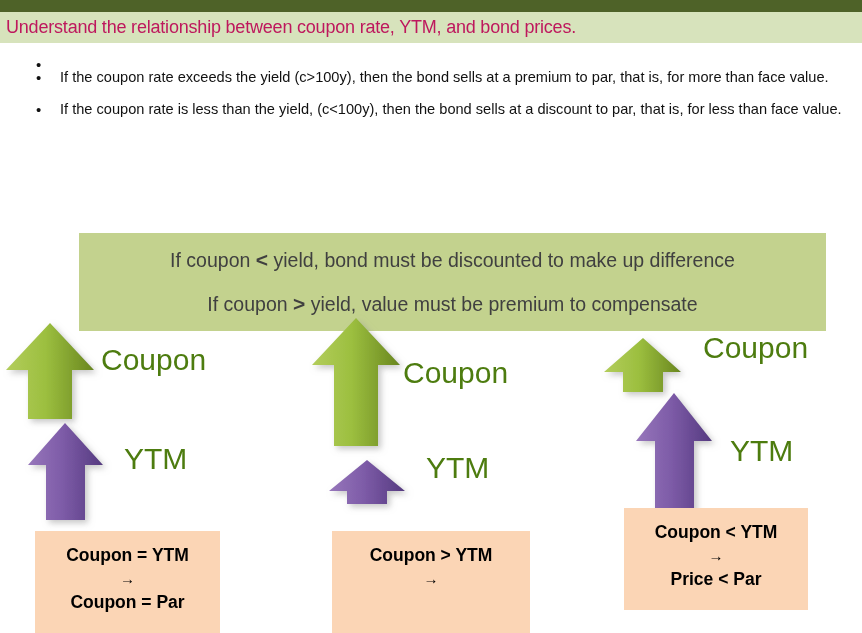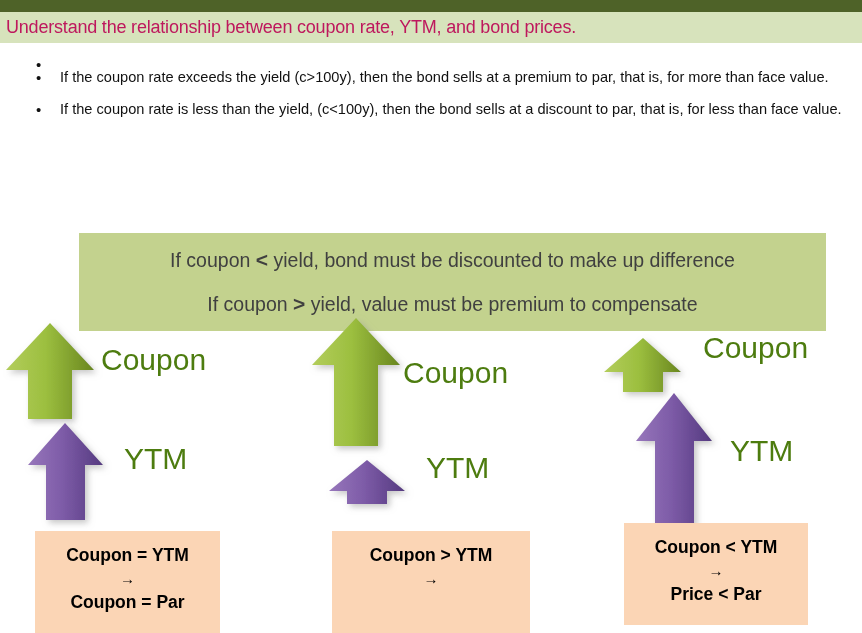--- a/index.html
+++ b/index.html
@@ -215,17 +215,17 @@
 </div>
 <div class="lbl" style="left:703px; top:333px;">Coupon</div>
 
 <div class="arrow" style="left:628px; top:393px;">
   <svg width="92" height="145" viewBox="0 0 92 145">
     <polygon filter="url(#sh)" fill="url(#gPurple)" points="46,0 84,48 66,48 66,143 27,143 27,48 8,48"></polygon>
   </svg>
 </div>
 <div class="lbl" style="left:730px; top:436px;">YTM</div>
 
-<div class="obox" style="left:624px; top:523px; width:184px; height:102px;">
+<div class="obox" style="left:624px; top:508px; width:184px; height:102px;">
   <div class="l1">Coupon &lt; YTM</div>
   <div class="l2">→</div>
   <div class="l3">Price &lt; Par</div>
 </div>
 
 </body></html>

